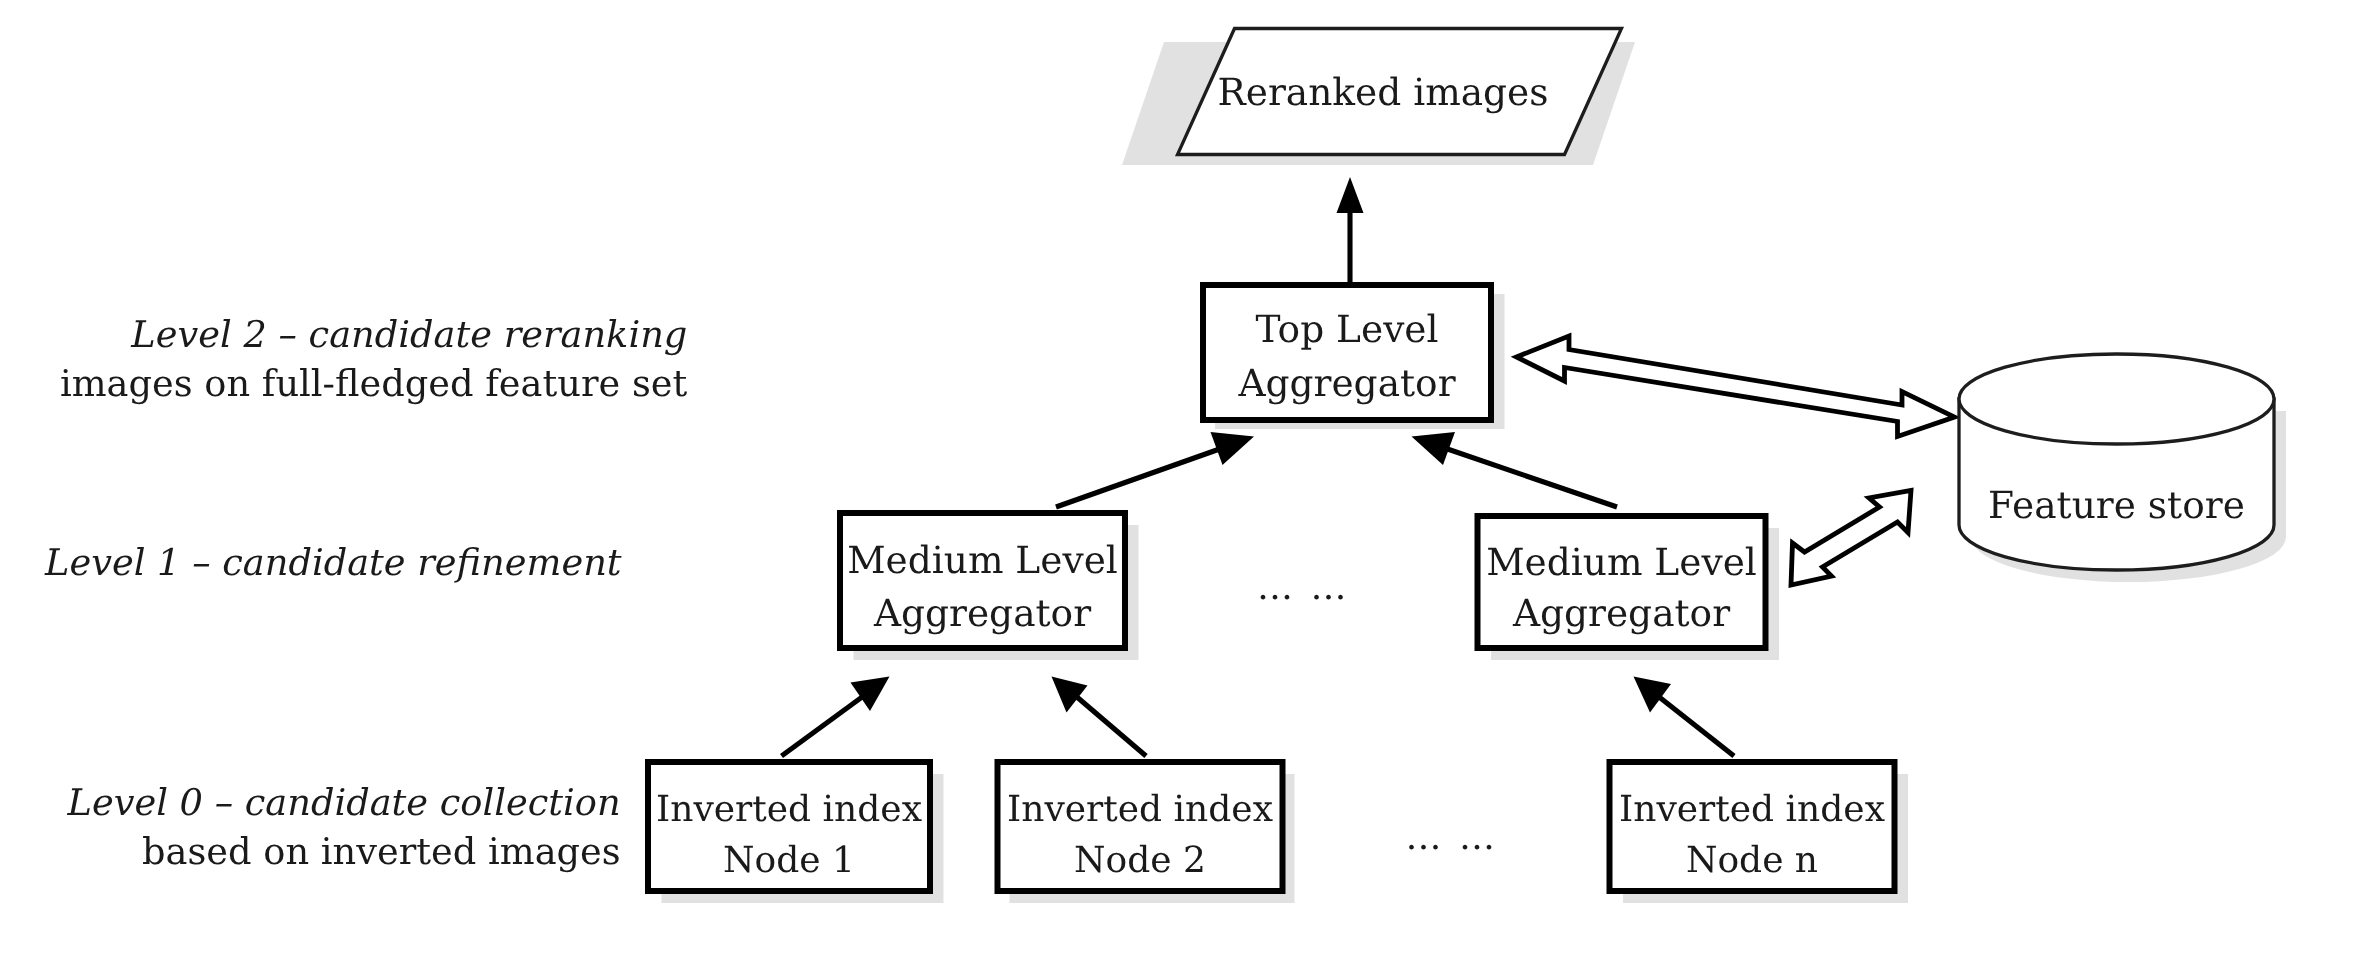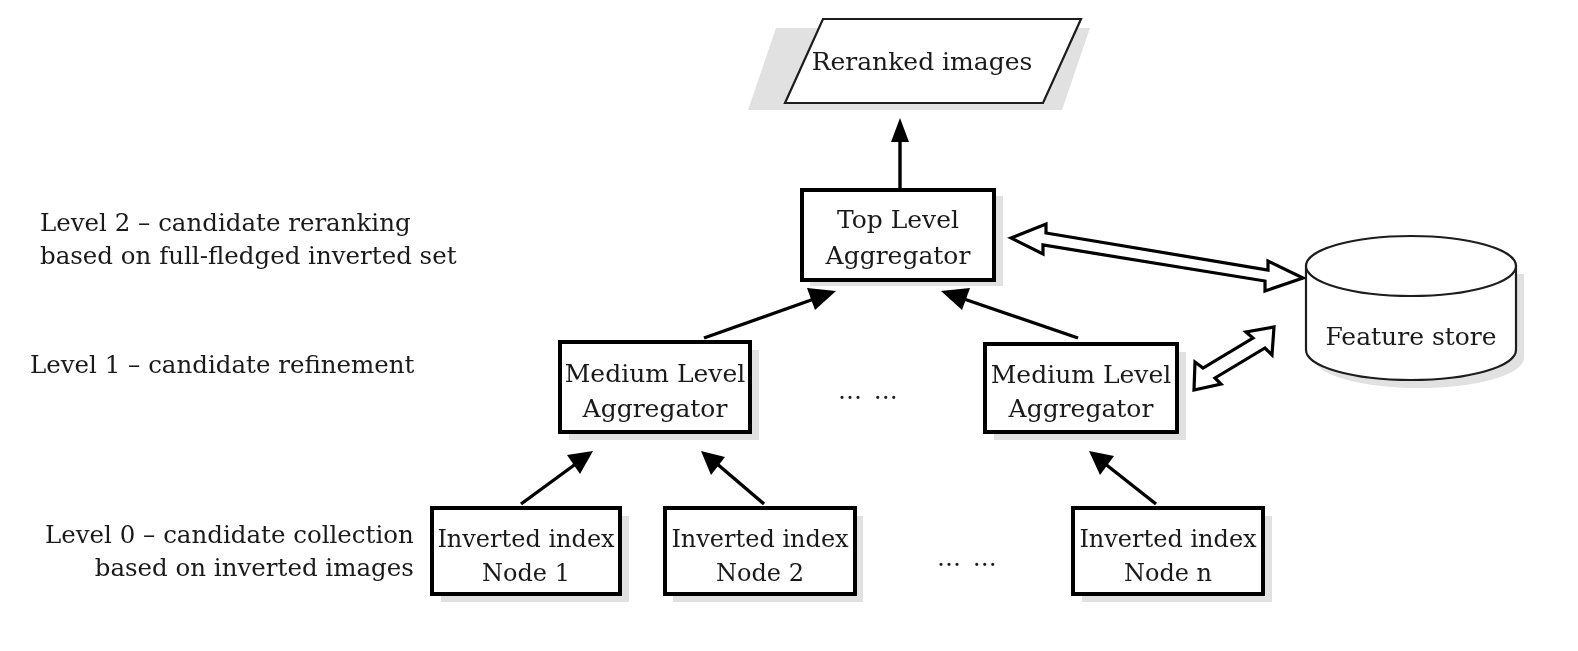--- a/index.html
+++ b/index.html
@@ -56,24 +56,24 @@
   }
   .node-label.small { font-size: 24px; }
   .side-label {
     position: absolute;
     font-family: "DejaVu Serif", "Liberation Serif", serif;
     font-size: 24.5px;
     line-height: 1.33;
     color: #1a1a1a;
     white-space: nowrap;
   }
-  .side-label .line-a { display: block; text-align: left; }
+  .side-label .line-a { display: block; text-align: right; font-style: italic; }
   .side-label .line-b { display: block; text-align: right; }
   .side-label.lvl2 { left: 40px; top: 207px; }
-  .side-label.lvl1 { left: 30px; top: 349px; }
+  .side-label.lvl1 { left: 30px; top: 359px; }
   .side-label.lvl0 { left: 45px; top: 519px; }
   .ellipsis-mark {
     position: absolute;
     font-family: "DejaVu Serif", "Liberation Serif", serif;
     font-size: 24px;
     color: #1a1a1a;
     letter-spacing: 2px;
   }
   .ellipsis-mark.mid { left: 838px; top: 377px; }
   .ellipsis-mark.low { left: 937px; top: 544px; }
@@ -179,21 +179,21 @@
 
       <text class="node-label small" x="1168" y="547">Inverted index</text>
       <text class="node-label small" x="1168" y="581">Node n</text>
 
       <text class="node-label" x="1411" y="345">Feature store</text>
     </g>
   </svg>
 
   <div class="side-label lvl2">
     <span class="line-a">Level 2 – candidate reranking</span>
-    <span class="line-b">based on full-fledged inverted set</span>
+    <span class="line-b">images on full-fledged feature set</span>
   </div>
 
   <div class="side-label lvl1">
     <span class="line-a">Level 1 – candidate refinement</span>
   </div>
 
   <div class="side-label lvl0">
     <span class="line-a">Level 0 – candidate collection</span>
     <span class="line-b">based on inverted images</span>
   </div>

